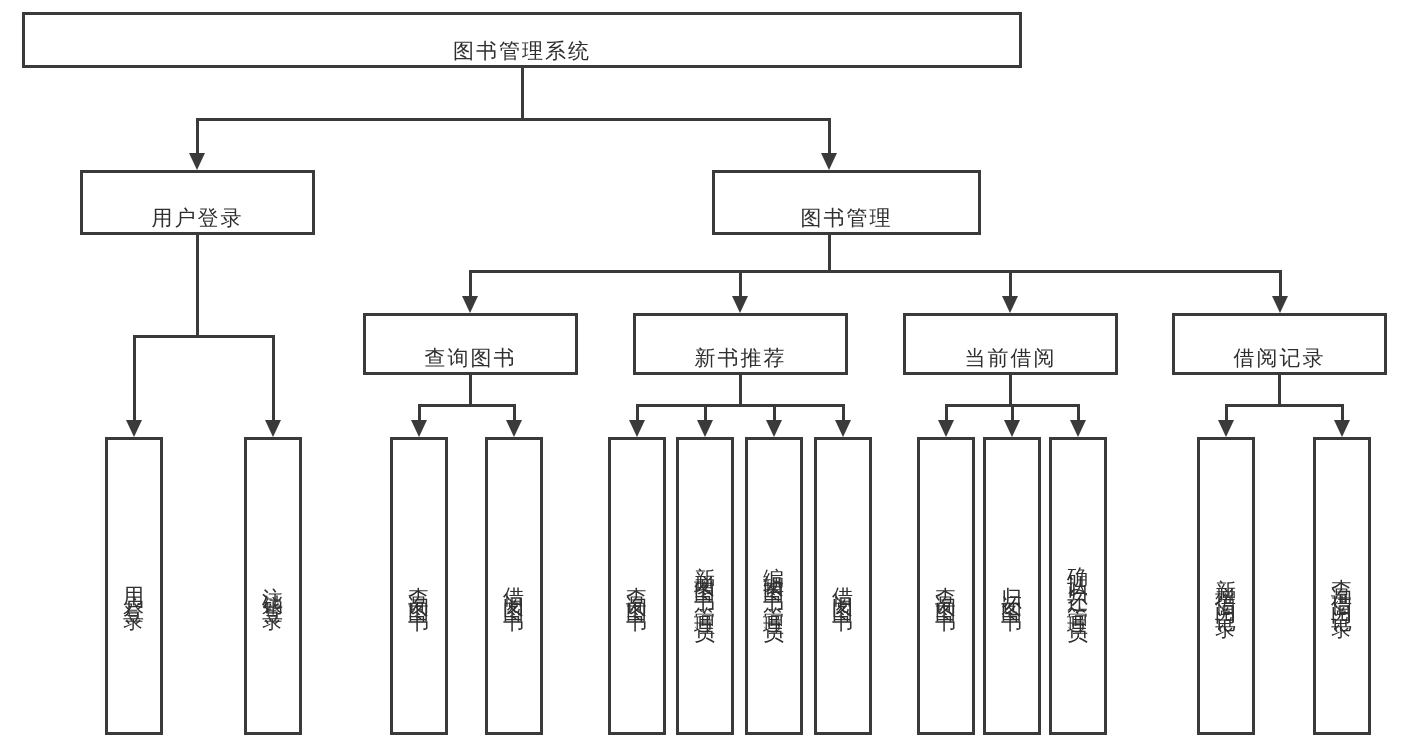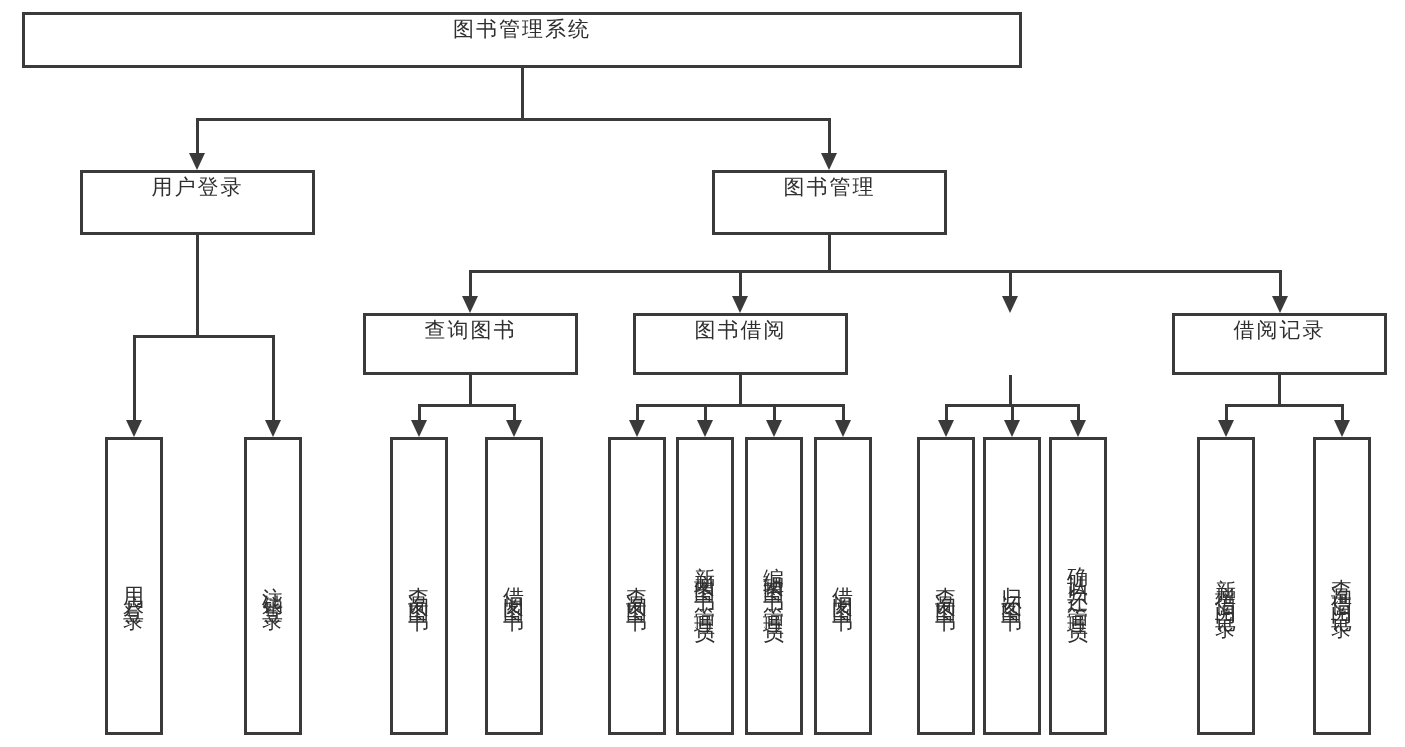--- a/index.html
+++ b/index.html
@@ -20,21 +20,21 @@
     height:747px;
     background:var(--bg);
     overflow:hidden;
   }
   .hnode{
     position:absolute;
     box-sizing:border-box;
     border:3px solid var(--line);
     background:var(--bg);
     display:flex;
-    align-items:flex-start;
+    align-items:flex-end;
     justify-content:center;
     font-size:21px;
     letter-spacing:2px;
     color:var(--text);
     white-space:nowrap;
   }
   .vnode{
     position:absolute;
     box-sizing:border-box;
     border:3px solid var(--line);
@@ -94,21 +94,21 @@
   <div class="vline" style="left:521px;top:68px;height:50px;"></div>
   <div class="hline" style="left:196px;top:118px;width:634px;"></div>
   <div class="vline" style="left:196px;top:118px;height:36px;"></div>
   <div class="arrow" style="left:189px;top:153px;"></div>
   <div class="vline" style="left:828px;top:118px;height:36px;"></div>
   <div class="arrow" style="left:821px;top:153px;"></div>
 
   <div class="hnode" style="left:80px;top:170px;width:235px;height:65px;">
     <span>用户登录</span>
   </div>
-  <div class="hnode" style="left:712px;top:170px;width:235px;height:65px;">
+  <div class="hnode" style="left:712px;top:170px;width:269px;height:65px;">
     <span>图书管理</span>
   </div>
 
   <div class="vline" style="left:196px;top:235px;height:102px;"></div>
   <div class="hline" style="left:133px;top:335px;width:142px;"></div>
   <div class="vline" style="left:133px;top:335px;height:86px;"></div>
   <div class="arrow" style="left:126px;top:420px;"></div>
   <div class="vline" style="left:272px;top:335px;height:86px;"></div>
   <div class="arrow" style="left:265px;top:420px;"></div>
 
@@ -120,21 +120,24 @@
   <div class="arrow" style="left:732px;top:296px;"></div>
   <div class="vline" style="left:1009px;top:270px;height:27px;"></div>
   <div class="arrow" style="left:1002px;top:296px;"></div>
   <div class="vline" style="left:1279px;top:270px;height:27px;"></div>
   <div class="arrow" style="left:1272px;top:296px;"></div>
 
   <div class="hnode" style="left:363px;top:313px;width:215px;height:62px;">
     <span>查询图书</span>
   </div>
   <div class="hnode" style="left:633px;top:313px;width:215px;height:62px;">
-    <span>图书借阅</span>
+    <span>新书推荐</span>
+  </div>
+  <div class="hnode" style="left:903px;top:313px;width:215px;height:62px;">
+    <span>当前借阅</span>
   </div>
   <div class="hnode" style="left:1172px;top:313px;width:215px;height:62px;">
     <span>借阅记录</span>
   </div>
 
   <div class="vline" style="left:469px;top:375px;height:31px;"></div>
   <div class="hline" style="left:418px;top:404px;width:98px;"></div>
   <div class="vline" style="left:418px;top:404px;height:17px;"></div>
   <div class="arrow" style="left:411px;top:420px;"></div>
   <div class="vline" style="left:513px;top:404px;height:17px;"></div>

